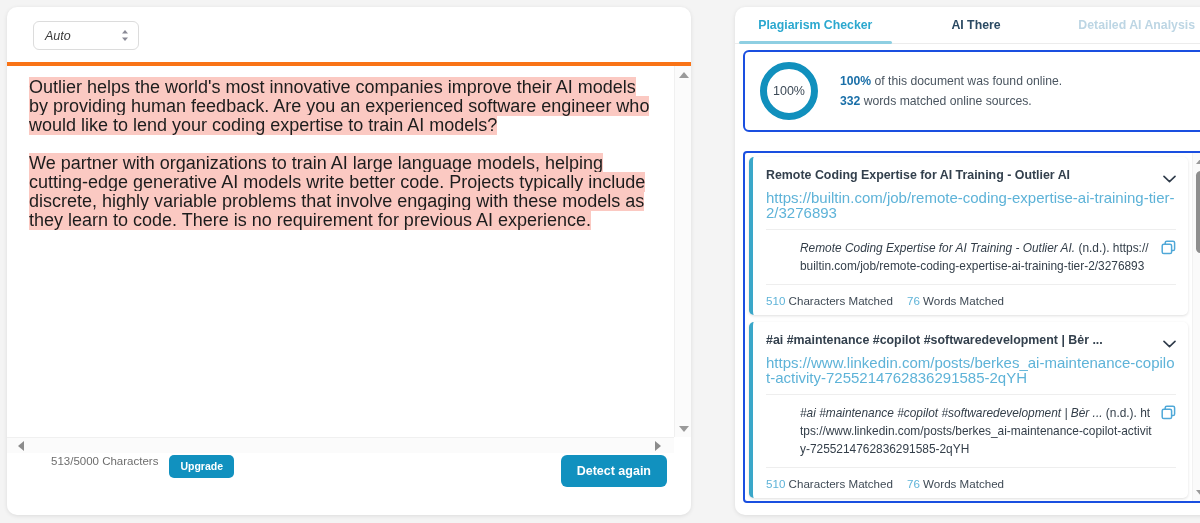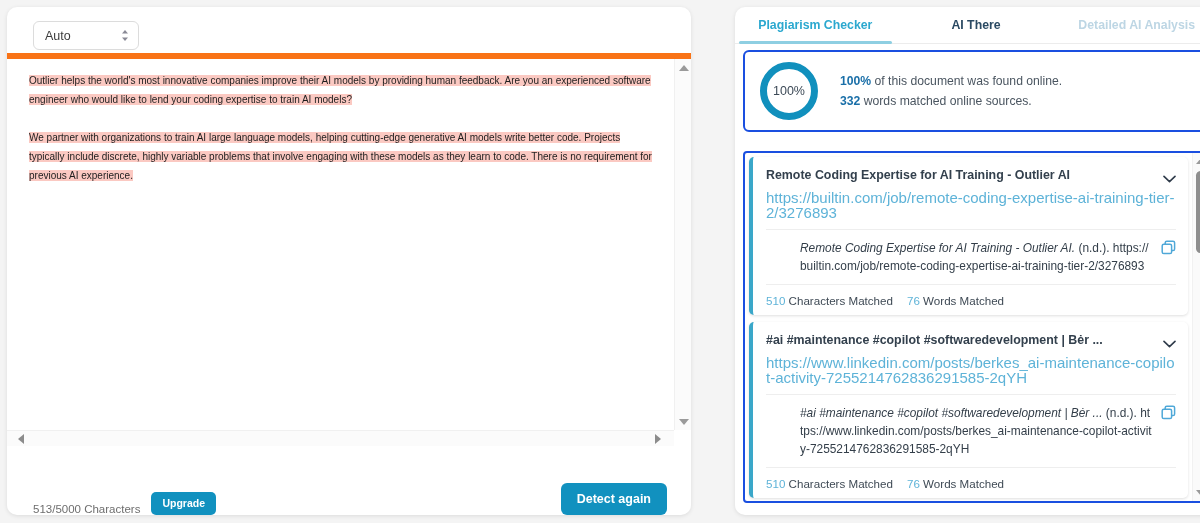--- a/index.html
+++ b/index.html
@@ -13,39 +13,39 @@
 
   
   .left-panel {
     position: absolute; left: 7px; top: 7px;
     width: 684px; height: 508px;
     background: #ffffff;
     border-radius: 10px;
     box-shadow: 0 1px 4px rgba(0,0,0,0.10);
     overflow: hidden;
   }
-  .lang-bar { padding: 14px 0 3px 26px; border-bottom: 6px solid #f97316; }
+  .lang-bar { padding: 14px 0 12px 26px; border-bottom: 4px solid #f97316; font-style: italic; }
   .lang-select {
     width: 106px; height: 29px;
     border: 1px solid #dcdcdc; border-radius: 6px;
     background: #fff;
     display: flex; align-items: center; justify-content: space-between;
     padding: 0 9px 0 11px;
     font-size: 12.5px; color: #3b3b3b;
   }
   .stepper { display: flex; flex-direction: column; line-height: 5px; color: #7b7b8a; font-size: 8px; }
 
   .editor-wrap { position: relative; height: 387px; }
   .editor {
     position: absolute; left: 0; top: 0; right: 18px; bottom: 16px;
     padding: 12px 16px 0 22px;
     overflow: hidden;
   }
   .editor p {
-    font-size: 10px; line-height: 19px; color: #1d1d1d;
+    font-size: 18px; line-height: 19px; color: #1d1d1d;
     margin-bottom: 19px;
   }
   .editor p span.hl { background: #fbc9c2; }
 
   
   .vscroll {
     position: absolute; right: 0; top: 0; bottom: 16px; width: 17px;
     background: #fbfbfb; border-left: 1px solid #f0f0f0;
   }
   .vscroll .arr { position: absolute; left: 0; width: 17px; height: 15px;
@@ -61,22 +61,22 @@
   .hscroll {
     position: absolute; left: 0; right: 17px; bottom: 0; height: 16px;
     background: #fbfbfb; border-top: 1px solid #f0f0f0;
   }
   .hscroll .arr { position: absolute; top: 0; width: 16px; height: 15px;
     display: flex; align-items: center; justify-content: center; }
   .hscroll .arr.lf { left: 6px; }
   .hscroll .arr.rt { right: 8px; }
 
   .left-footer {
-    position: absolute; left: 0; right: 0; bottom: 0; height: 60px;
-    display: flex; align-items: flex-end; padding: 0 24px 0 26px;
+    position: absolute; left: 18px; right: 0; bottom: 0; height: 60px;
+    display: flex; align-items: flex-start; padding: 0 24px 8px 26px;
   }
   .charcount { font-size: 11.5px; color: #6e6e6e; }
   .upgrade-btn {
     margin-left: 11px; background: #1191bf; color: #fff;
     font-size: 10.5px; font-weight: bold;
     border-radius: 5px; padding: 5px 11px 6px; border: none;
     cursor: pointer;
   }
   .detect-btn {
     margin-left: auto; background: #1191bf; color: #fff;

